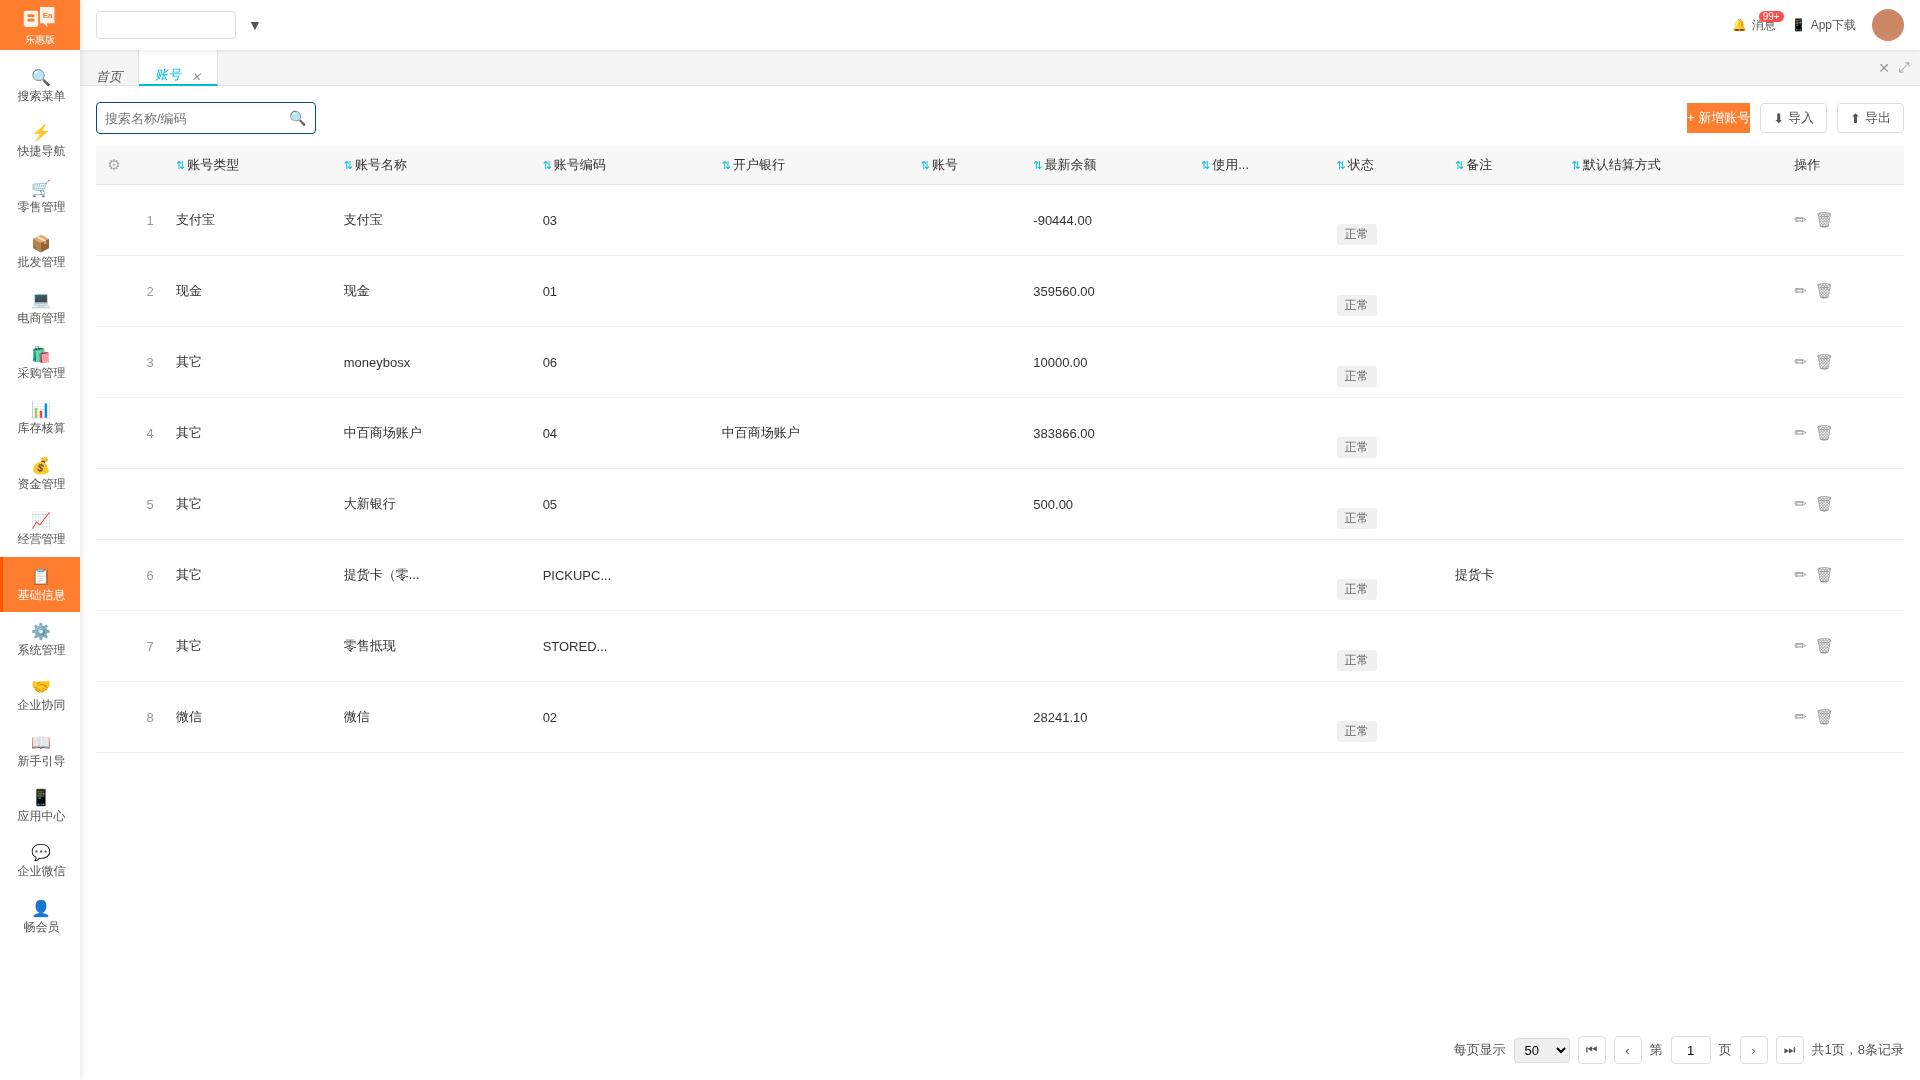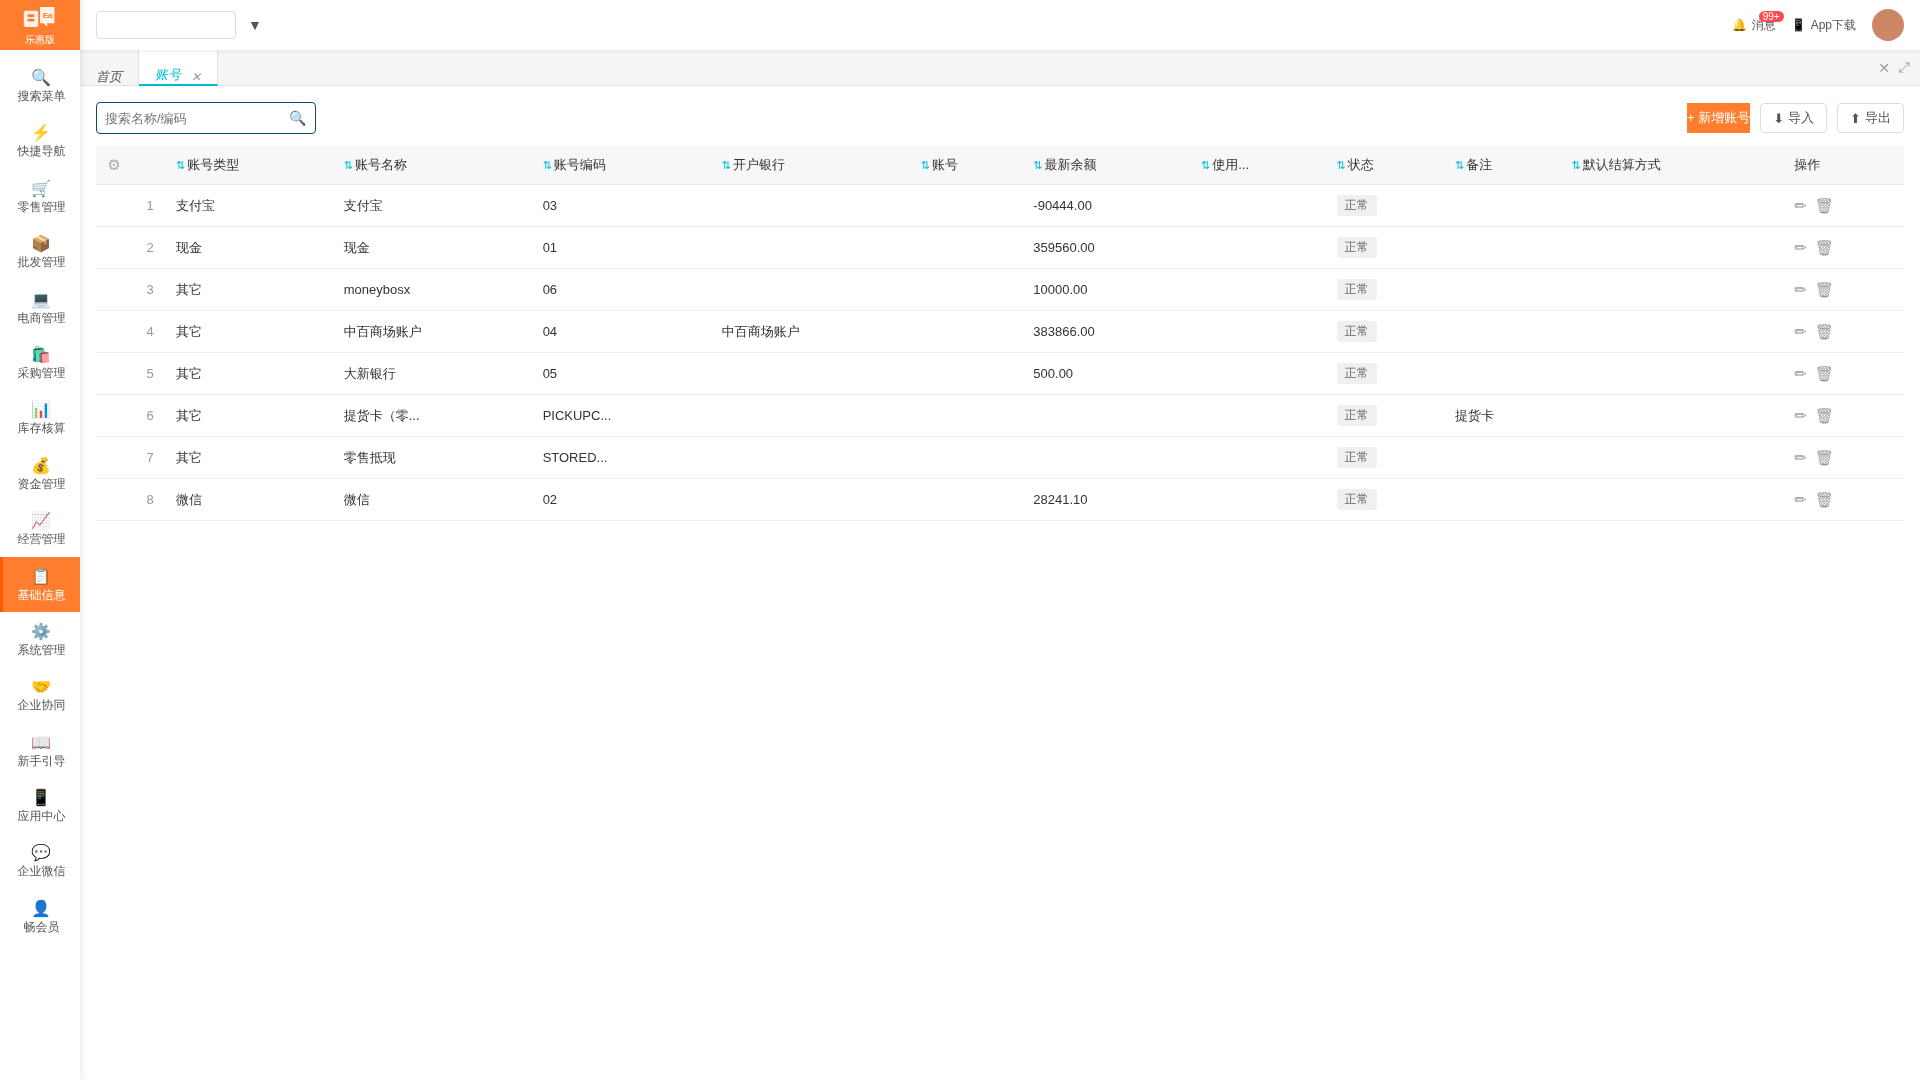--- a/index.html
+++ b/index.html
@@ -311,20 +311,21 @@
       text-align: center;
       width: 30px;
     }
     .status-badge {
       display: inline-block;
       background: #f0f0f0;
       color: #666;
       border-radius: 3px;
       padding: 2px 8px;
       font-size: 12px;
+      margin-top: 29px;
     }
     .action-cell {
       display: flex;
       gap: 8px;
       align-items: center;
     }
     .action-btn {
       cursor: pointer;
       color: #999;
       font-size: 15px;
@@ -697,14 +698,31 @@
       <div class="action-cell">
         <button class="action-btn" title="编辑">✏</button>
         <button class="action-btn" title="删除">🗑</button>
       </div>
     </td>
   </tr>
           </tbody>
       </table>
     </div>
 
+    <div class="pagination">
+      <span>每页显示</span>
+      <select class="page-size-select">
+        <option>50</option>
+        <option>10</option>
+        <option>20</option>
+        <option>100</option>
+      </select>
+      <div class="page-btn">⏮</div>
+      <div class="page-btn">‹</div>
+      <span>第</span>
+      <input class="page-input" value="1" style="">
+      <span>页</span>
+      <div class="page-btn">›</div>
+      <div class="page-btn">⏭</div>
+      <span>共1页，8条记录</span>
+    </div>
   </div>
 </div>
 
 </body></html>

